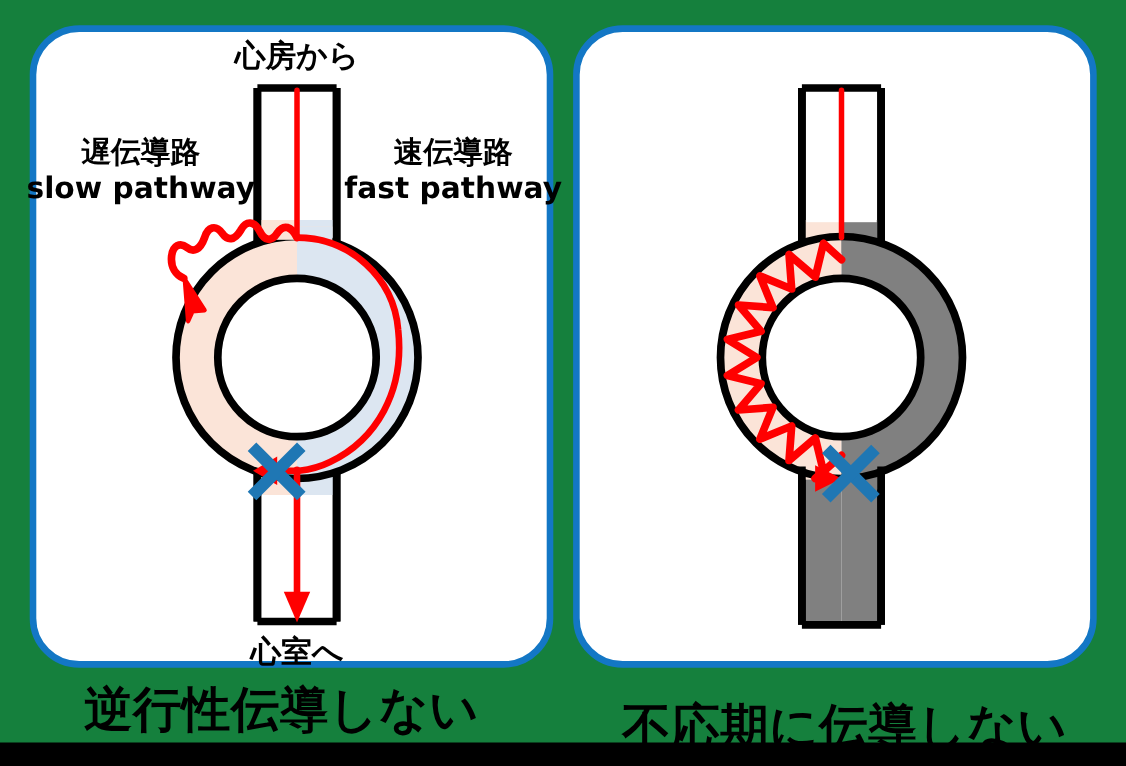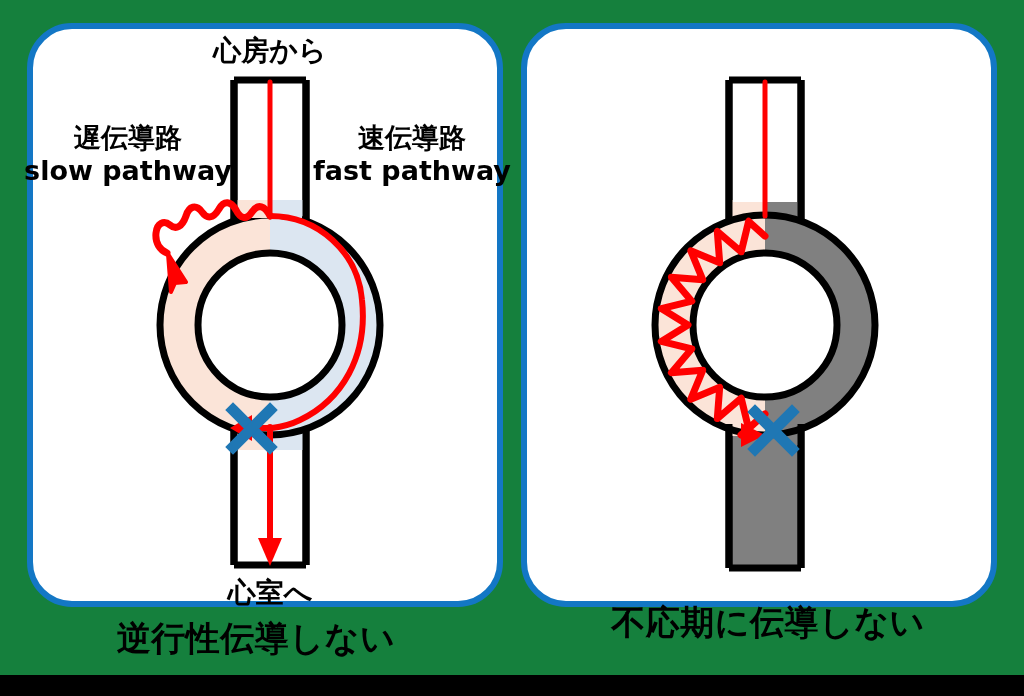--- a/index.html
+++ b/index.html
@@ -6,29 +6,29 @@
   body{
     width:1024px;height:696px;
     font-family:"Liberation Sans","DejaVu Sans",sans-serif;
     overflow:hidden;position:relative;
   }
   #stage{position:absolute;left:0;top:0;width:1024px;height:696px;background:#15803d;}
   .panel-svg{position:absolute;top:0;left:0;}
   .caption{
     position:absolute;
     text-align:center;
-    font-size:34px;
+    font-size:44px;
     font-weight:700;
     color:#000000;
     letter-spacing:0.5px;
     white-space:nowrap;
     font-family:"DejaVu Sans","Liberation Sans",sans-serif;
   }
   #caption-left{left:0px;top:616px;width:512px;}
-  #caption-right{left:512px;top:600px;width:512px;}
+  #caption-right{left:512px;top:631px;width:512px;}
   #bottom-bar{
     position:absolute;left:0;top:675px;width:1024px;height:21px;background:#000000;
   }
   svg text{font-family:"DejaVu Sans","Liberation Sans",sans-serif;}
 </style>
 </head>
 <body>
 
 <div id="stage">
 

